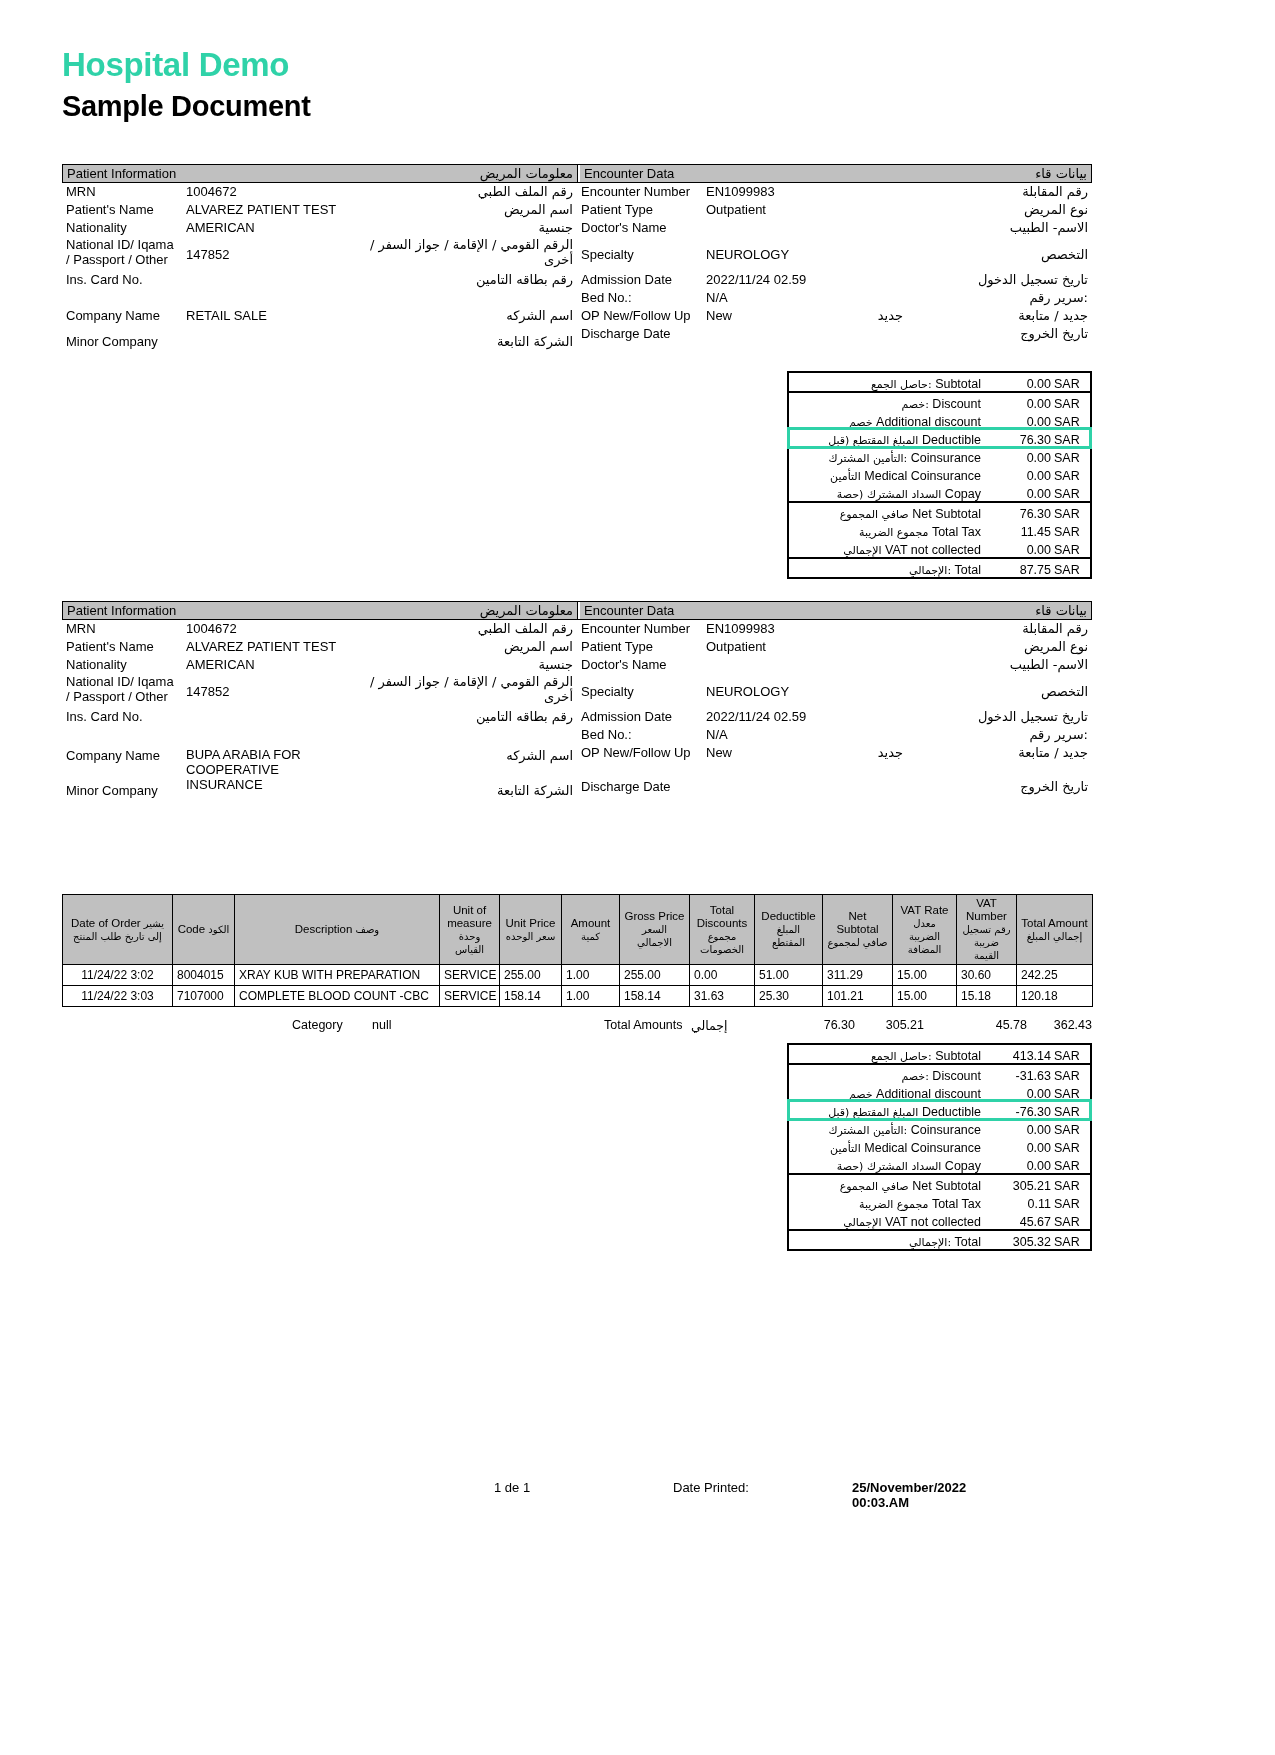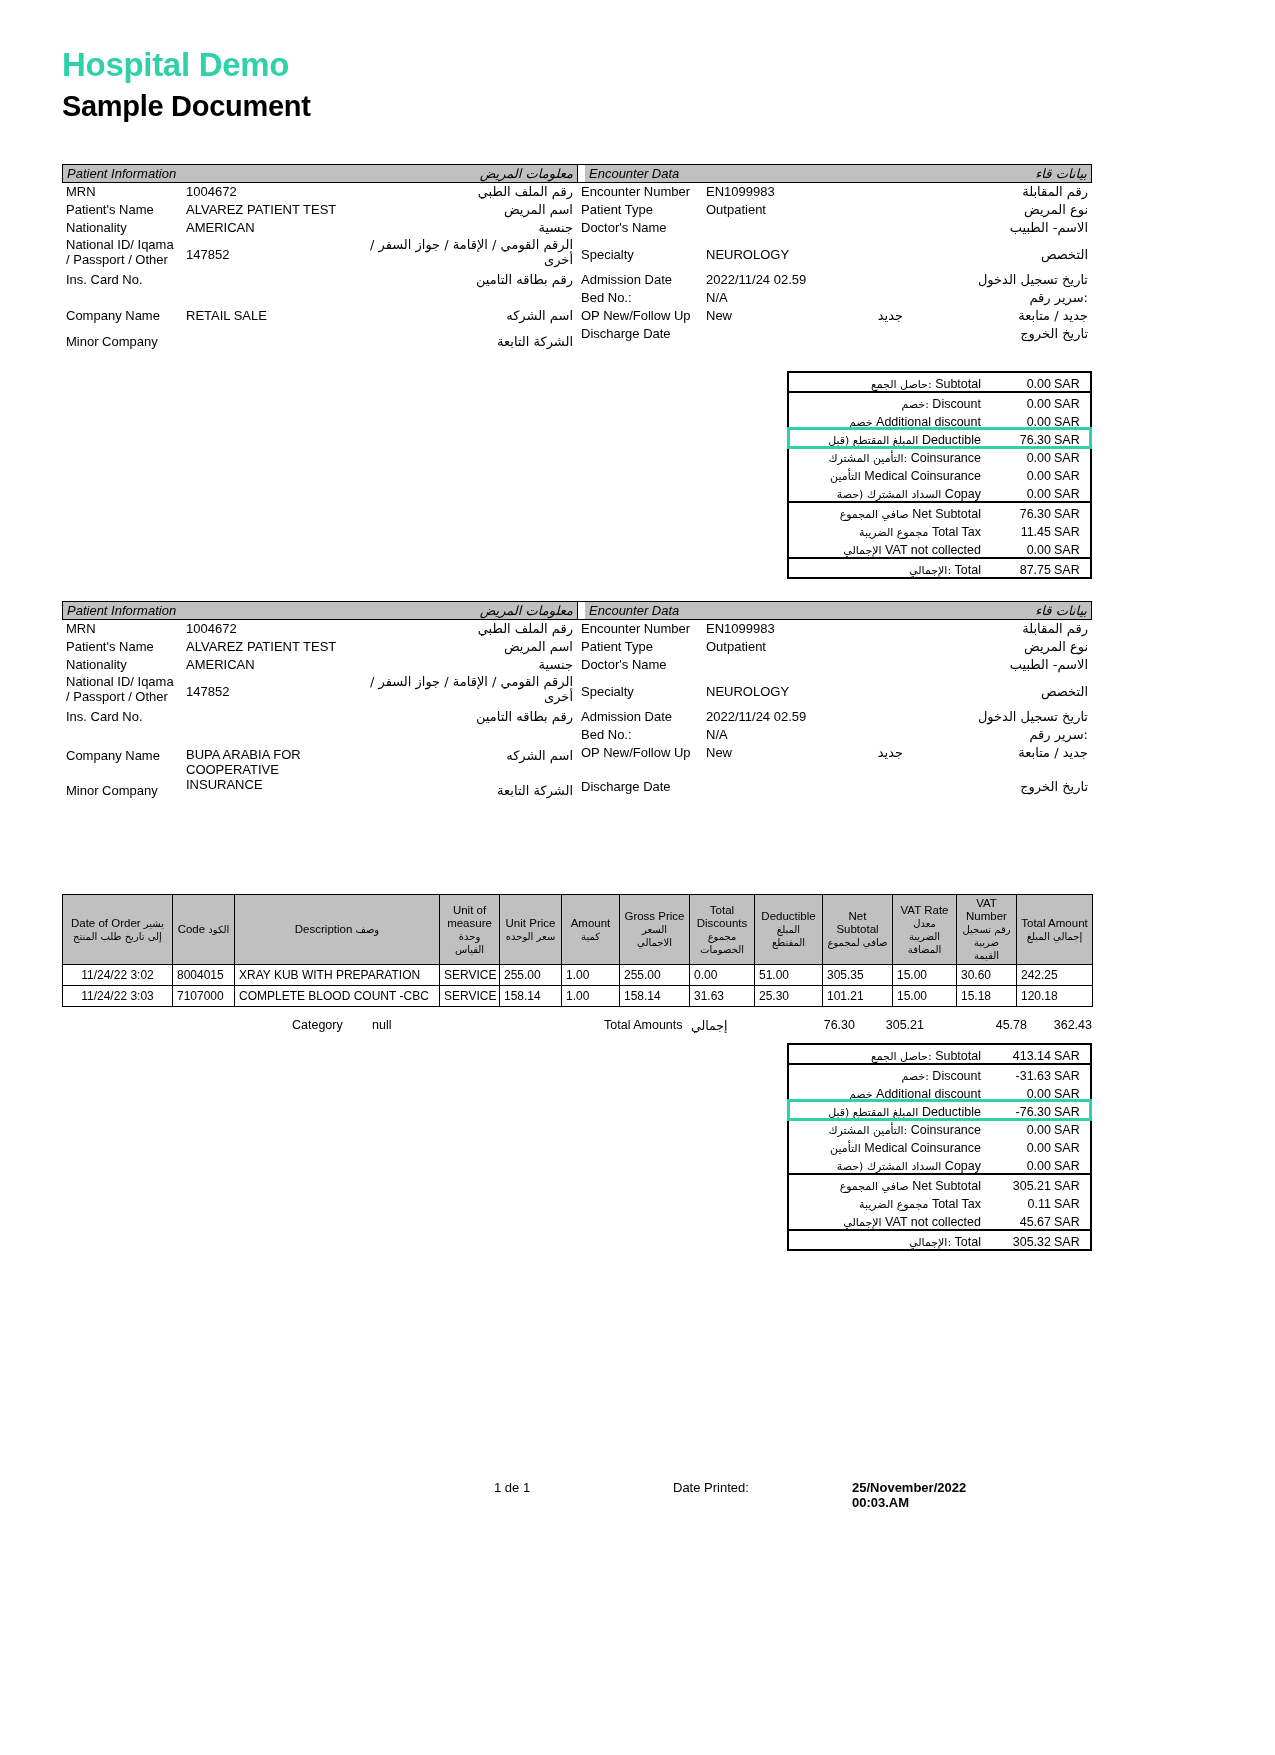--- a/index.html
+++ b/index.html
@@ -58,33 +58,32 @@
     left: 62px;
     width: 1030px;
   }
   .pe-head {
     display: flex;
     width: 100%;
     border: 1px solid #000;
     background: #c0c0c0;
     box-sizing: border-box;
     height: 19px;
-    font-style: italic;
   }
   .pe-head .cell {
     font-size: 13px;
     line-height: 17px;
     padding: 0 4px;
     box-sizing: border-box;
     overflow: hidden;
     white-space: nowrap;
   }
   .pe-head .c1 { width: 285px; }
   .pe-head .c2 { width: 230px; text-align: right; border-right: 1px solid #000; }
-  .pe-head .c3 { width: 250px; border-left: 7px solid #ffffff; }
+  .pe-head .c3 { width: 250px; border-left: 2px solid #ffffff; }
   .pe-head .c4 { width: 263px; text-align: right; }
 
   .pe-rows { position: relative; width: 100%; }
   .pe-row {
     display: flex;
     width: 100%;
     align-items: flex-start;
   }
   .pe-row > div {
     font-size: 13px;
@@ -478,21 +477,21 @@
       <tr>
         <td class="ctr">11/24/22 3:02</td>
         <td>8004015</td>
         <td>XRAY KUB WITH PREPARATION</td>
         <td>SERVICE</td>
         <td class="num">255.00</td>
         <td class="num">1.00</td>
         <td class="num">255.00</td>
         <td class="num">0.00</td>
         <td class="num">51.00</td>
-        <td class="num">305.35</td>
+        <td class="num">311.29</td>
         <td class="num">15.00</td>
         <td class="num">30.60</td>
         <td class="num">242.25</td>
       </tr>
       <tr>
         <td class="ctr">11/24/22 3:03</td>
         <td>7107000</td>
         <td>COMPLETE BLOOD COUNT -CBC</td>
         <td>SERVICE</td>
         <td class="num">158.14</td>

